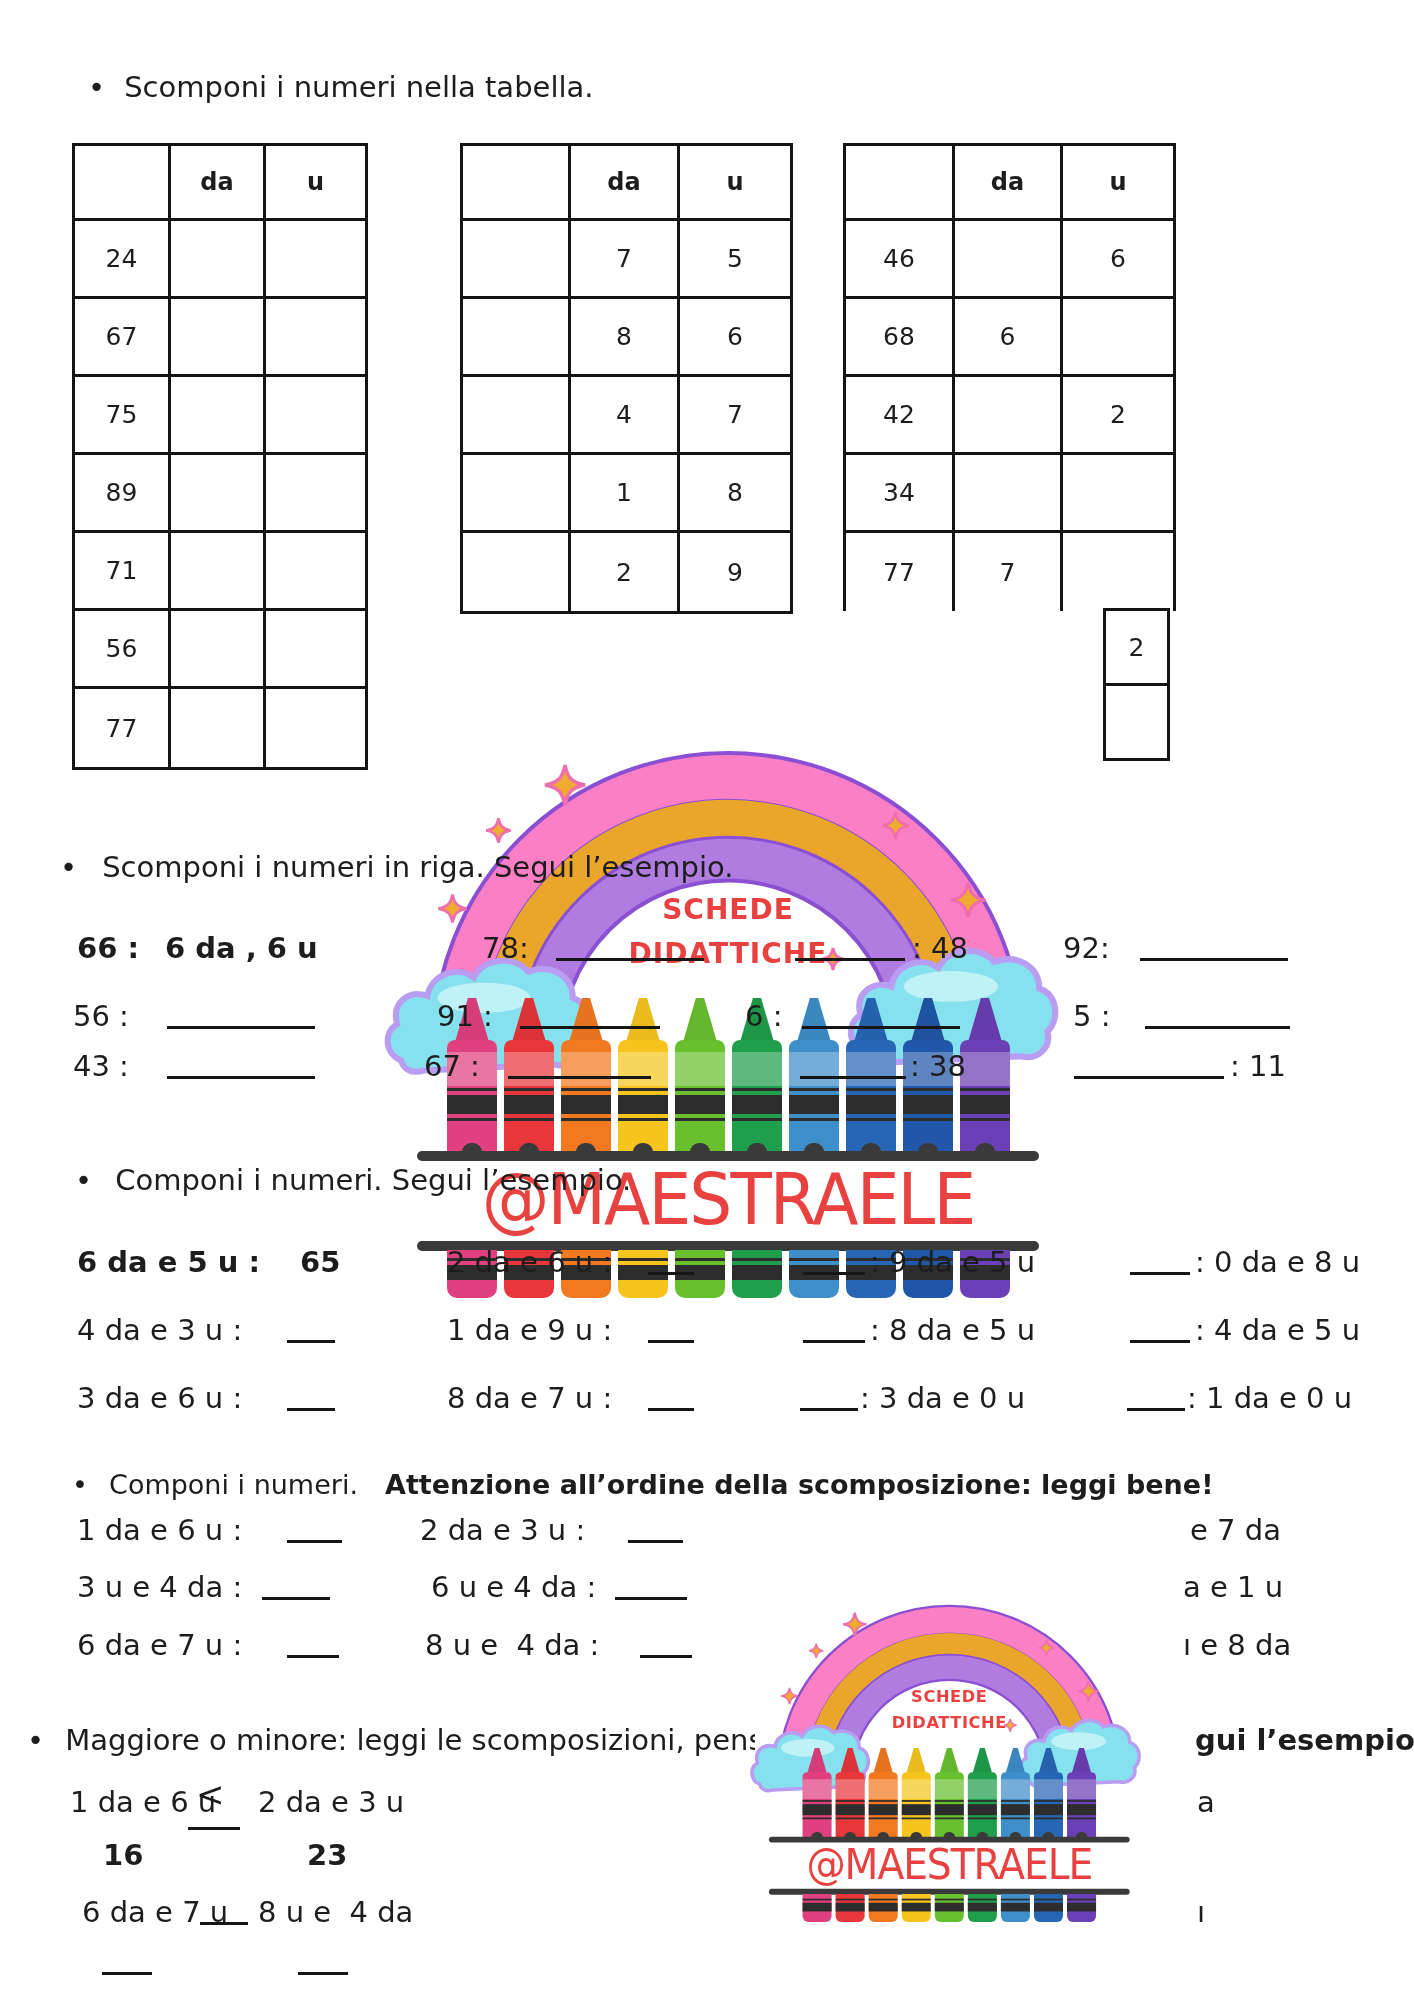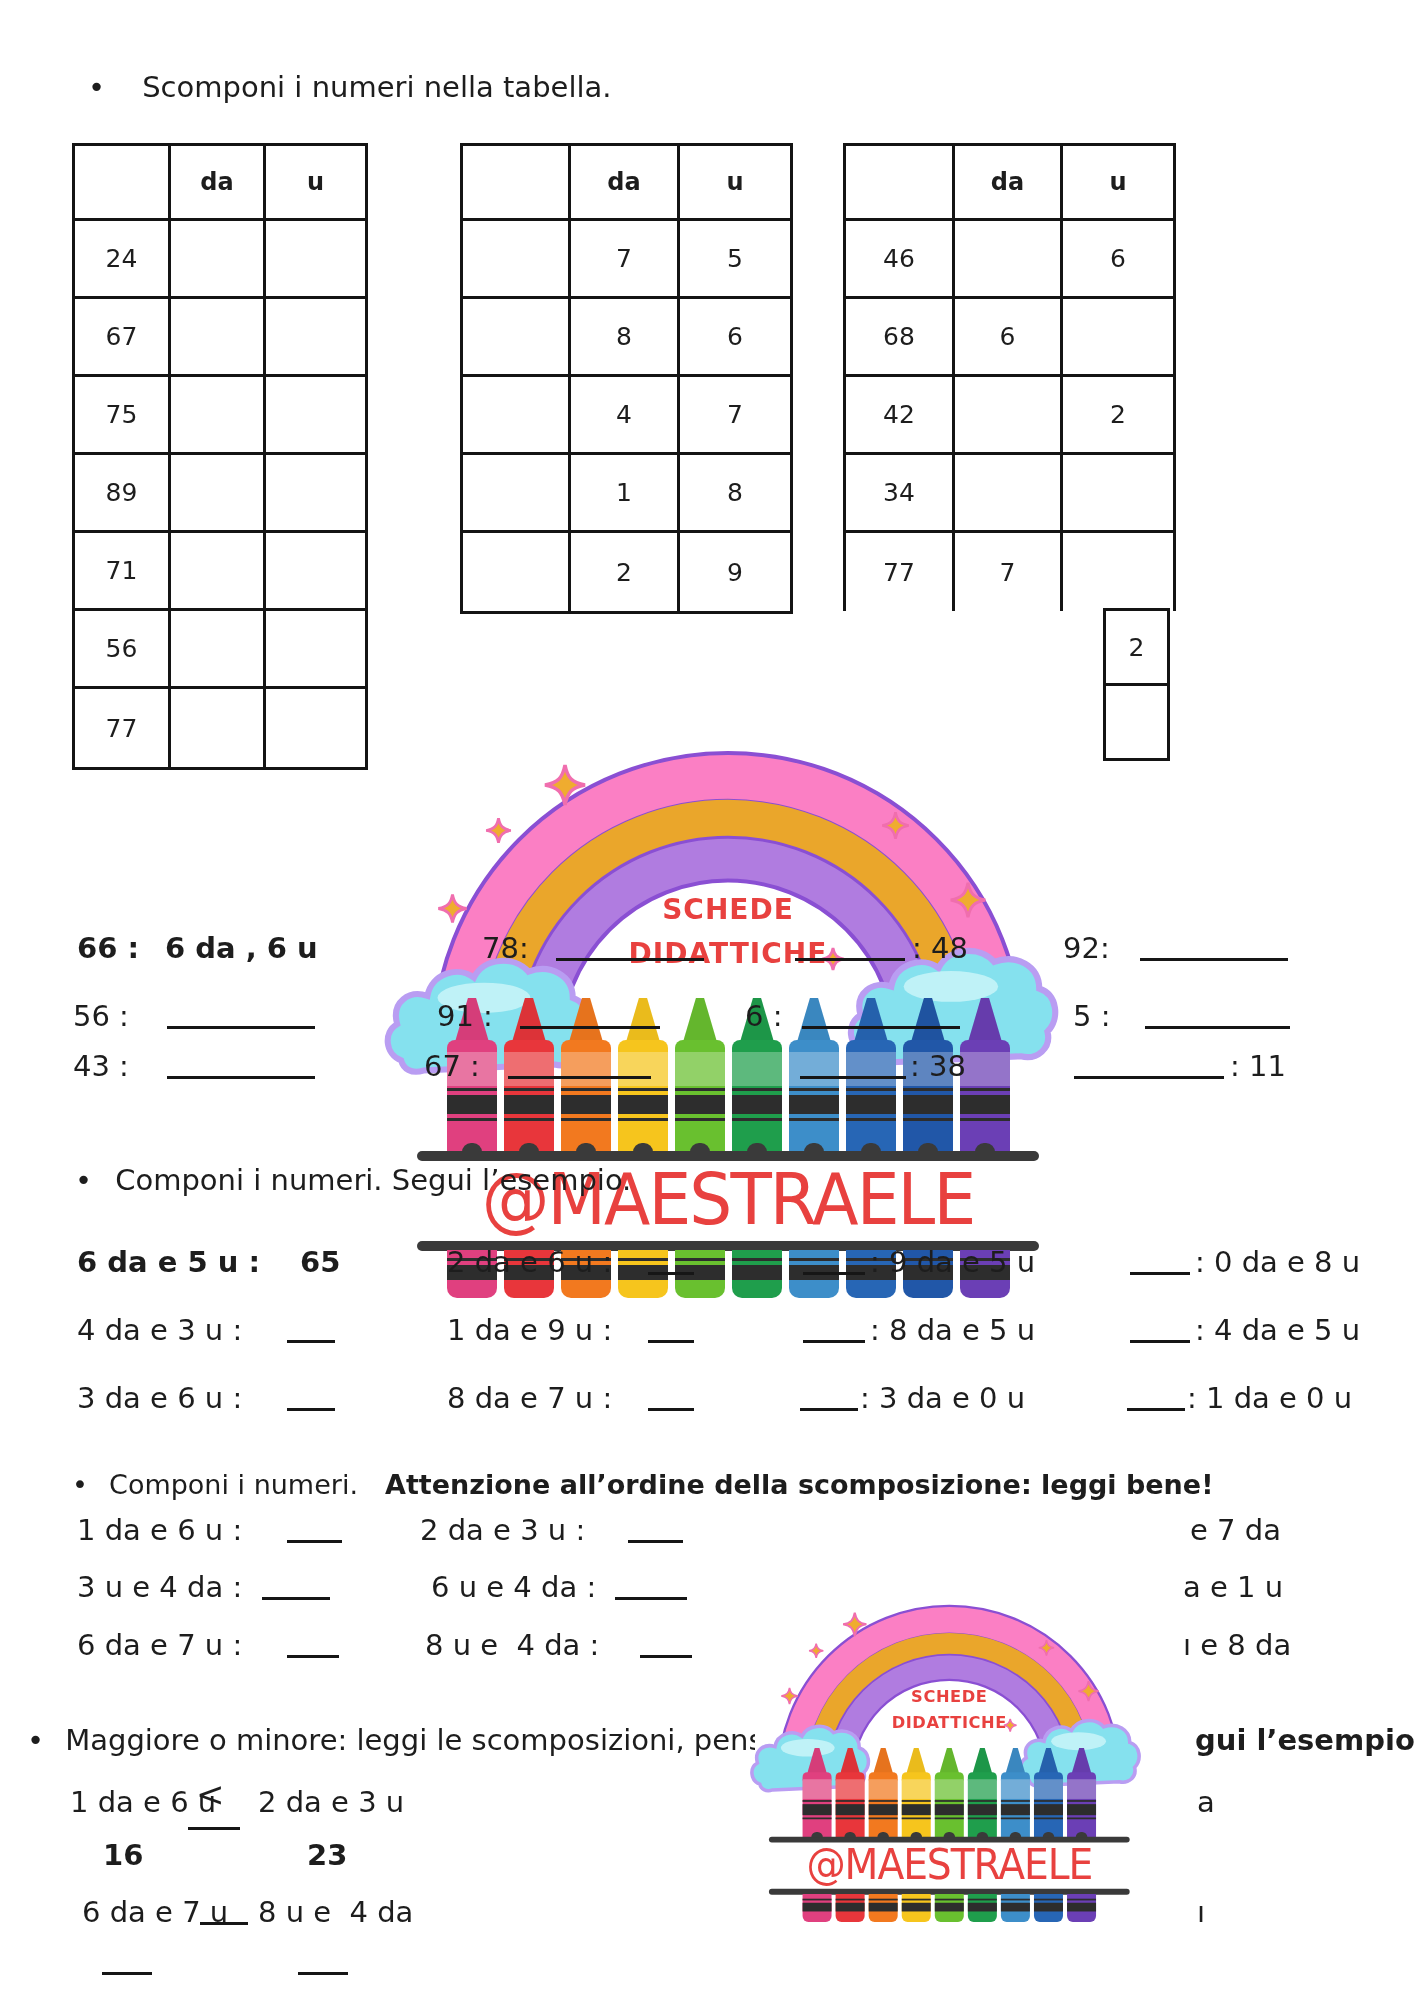--- a/index.html
+++ b/index.html
@@ -455,21 +455,25 @@
           <div class="cr2" style="left: 538px; background: rgb(107, 63, 181);">
             <div class="cr2-thin"></div>
             <div class="cr2-band"></div>
           </div>
         </div>
     </div>
   </div>
 
   <div class="abs" style="left:88px;top:70px;z-index:2;">
     <span class="bullet">•</span>
-    <span class="title" style="margin-left:32px;">Scomponi i numeri nella tabella.</span>
+    <span class="title" style="margin-left:14px;">Scomponi i numeri nella tabella.</span>
+  </div>
+  <div class="abs" style="left:60px;top:850px;z-index:2;">
+    <span class="bullet">•</span>
+    <span class="title" style="margin-left:20px;">Scomponi i numeri in riga. Segui l’esempio.</span>
   </div>
   <div class="abs" style="left:75px;top:1163px;z-index:2;">
     <span class="bullet">•</span>
     <span class="title" style="margin-left:18px;">Componi i numeri. Segui l’esempio.</span>
   </div>
   <div class="abs" style="left:72px;top:1468px;z-index:2;">
     <span class="bullet" style="font-size:27px;">•</span>
     <span class="title" style="margin-left:16px;font-size:27px;">Componi i numeri.</span>
     <span class="title bold" style="margin-left:22px;font-size:27px;">Attenzione all’ordine della scomposizione: leggi bene!</span>
   </div>

